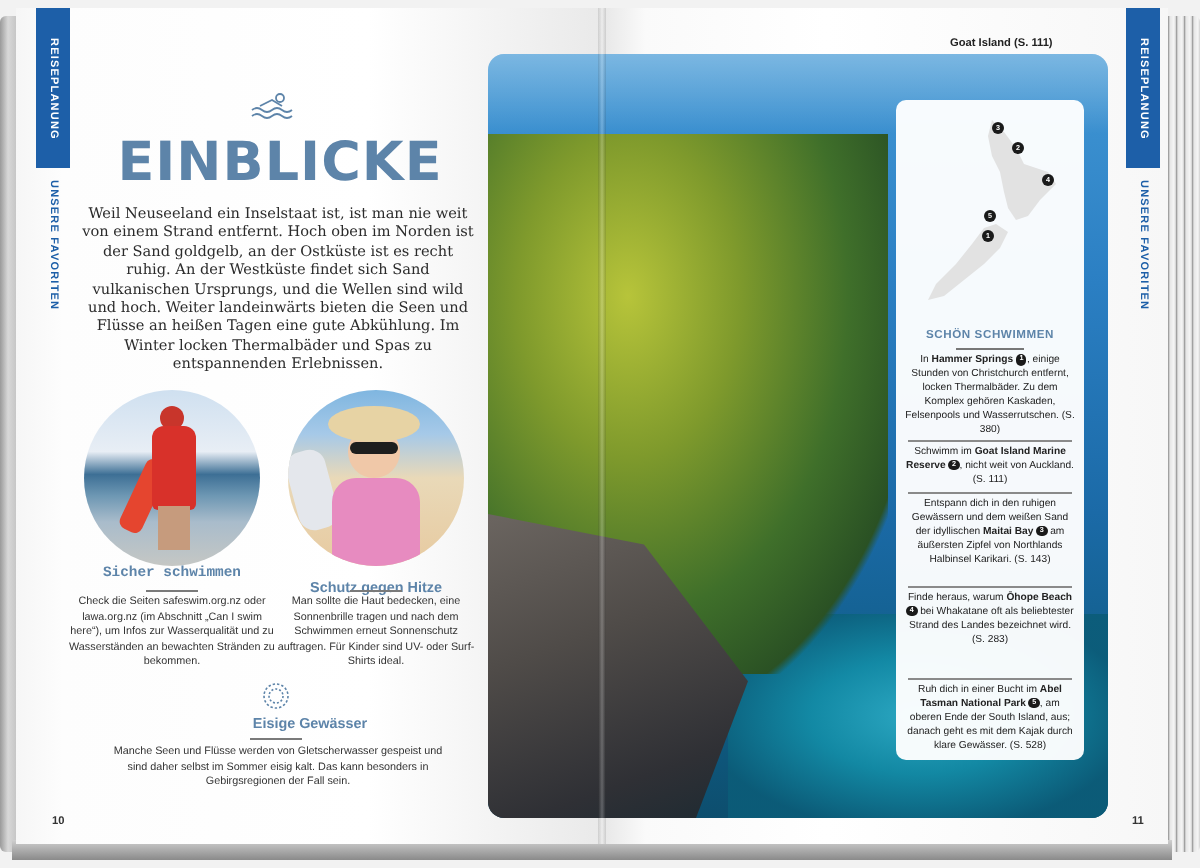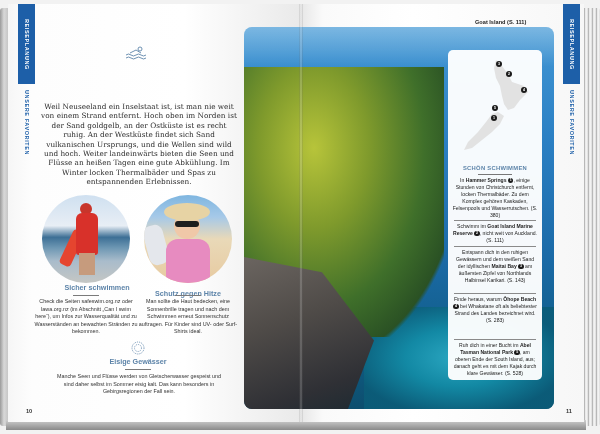--- a/index.html
+++ b/index.html
@@ -39,25 +39,25 @@
   .rescue-tube { position: absolute; left: 24px; top: 34px; width: 12px; height: 38px; background: #e5452f; transform: rotate(25deg); border-radius: 4px; }
   .girl-hat { position: absolute; left: 20px; top: 8px; width: 46px; height: 18px; border-radius: 50%; background: #e7d3a4; }
   .girl-face { position: absolute; left: 30px; top: 18px; width: 26px; height: 26px; border-radius: 50%; background: #f0c8a8; }
   .girl-glasses { position: absolute; left: 31px; top: 26px; width: 24px; height: 6px; background: #1e1e1e; border-radius: 3px; }
   .girl-shirt { position: absolute; left: 22px; top: 44px; width: 44px; height: 44px; background: #e78bc0; border-radius: 12px 12px 0 0; }
   .floatie { position: absolute; left: 2px; top: 30px; width: 20px; height: 40px; background: #e4e7ec; border-radius: 8px; transform: rotate(-15deg); }
 
   .caption-head { position: absolute; width: 100px; text-align: center; font-size: 7.2px; font-weight: bold; color: #5d84a9; }
   .caption-rule { position: absolute; width: 26px; height: 1px; background: #7a7a7a; }
   .caption-text { position: absolute; width: 104px; text-align: center; font-size: 5.4px; line-height: 7.6px; color: #333; }
-  .ch-1 { left: 47px; top: 283px; } .cr-1 { left: 73px; top: 295px; } .ct-1 { left: 34px; top: 298px; }
+  .ch-1 { left: 36px; top: 283px; font-family: Liberation Mono, monospace; } .cr-1 { left: 73px; top: 295px; } .ct-1 { left: 34px; top: 298px; }
   .ch-2 { left: 138px; top: 289px; } .cr-2 { left: 175px; top: 295px; } .ct-2 { left: 136px; top: 298px; }
 
   .ice-icon { position: absolute; left: 130px; top: 340px; width: 16px; height: 16px; }
-  .ch-3 { left: 88px; top: 357px; } .cr-3 { left: 125px; top: 369px; }
+  .ch-3 { left: 105px; top: 357px; } .cr-3 { left: 125px; top: 369px; }
   .ct-3 { position: absolute; left: 56px; top: 373px; width: 166px; text-align: center; font-size: 5.4px; line-height: 7.6px; color: #333; }
 
   .page-num-left { position: absolute; left: 26px; top: 408px; font-size: 5.6px; font-weight: bold; color: #333; }
   .page-num-right { position: absolute; left: 566px; top: 408px; font-size: 5.6px; font-weight: bold; color: #333; }
 
   .photo-credit { position: absolute; left: 238px; top: 32px; width: 6px; height: 230px; writing-mode: vertical-rl; transform: rotate(180deg); font-size: 3px; color: #777; white-space: nowrap; overflow: hidden; }
 
   
   .main-photo { position: absolute; left: 244px; top: 27px; width: 310px; height: 382px; border-radius: 8px; overflow: hidden;
     background: linear-gradient(180deg,#4f9fd8 0,#3a8fcf 10%,#2b7fc3 30%,#1b6aa7 60%,#0f5c84 85%,#0d4e6e 100%); }
@@ -105,20 +105,21 @@
     <span>UNSERE FAVORITEN</span>
   </div>
 
   <svg class="swim-icon" viewBox="0 0 22 14">
     <circle cx="15" cy="3" r="2" fill="none" stroke="#5d84a9" stroke-width="0.9"></circle>
     <path d="M5 7 L11 4 L16 7" fill="none" stroke="#5d84a9" stroke-width="0.9"></path>
     <path d="M1 9 q2.5 -2 5 0 t5 0 t5 0 t5 0" fill="none" stroke="#5d84a9" stroke-width="0.9"></path>
     <path d="M1 12 q2.5 -2 5 0 t5 0 t5 0 t5 0" fill="none" stroke="#5d84a9" stroke-width="0.9"></path>
   </svg>
 
+  <div class="title">EINBLICKE</div>
   <div class="intro">Weil Neuseeland ein Inselstaat ist, ist man nie weit von einem Strand entfernt. Hoch oben im Norden ist der Sand goldgelb, an der Ostküste ist es recht ruhig. An der Westküste findet sich Sand vulkanischen Ursprungs, und die Wellen sind wild und hoch. Weiter landeinwärts bieten die Seen und Flüsse an heißen Tagen eine gute Abkühlung. Im Winter locken Thermalbäder und Spas zu entspannenden Erlebnissen.</div>
 
   <div class="photo-circle circle-1">
     <div class="rescue-tube"></div>
     <div class="lifeguard-head"></div>
     <div class="lifeguard-body"></div>
     <div class="lifeguard-legs"></div>
   </div>
   <div class="photo-circle circle-2">
     <div class="floatie"></div>

